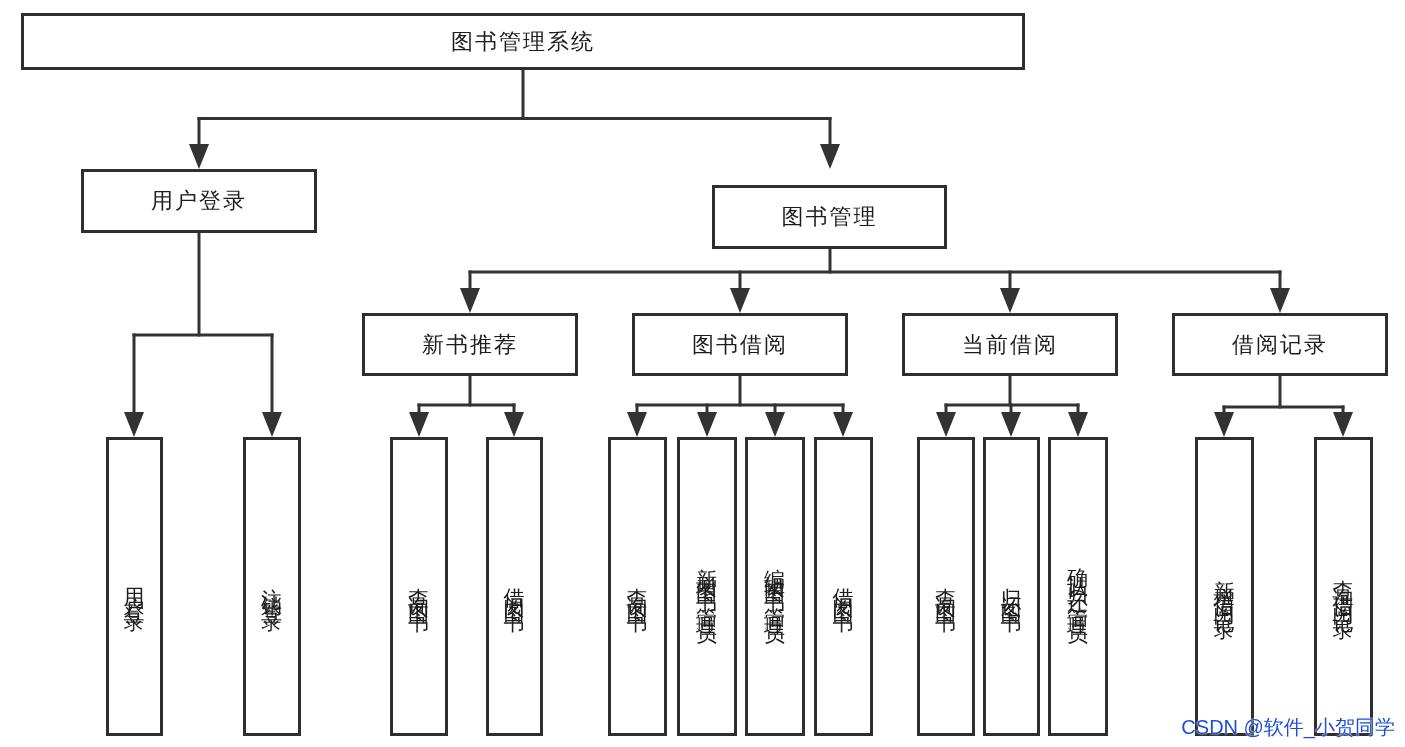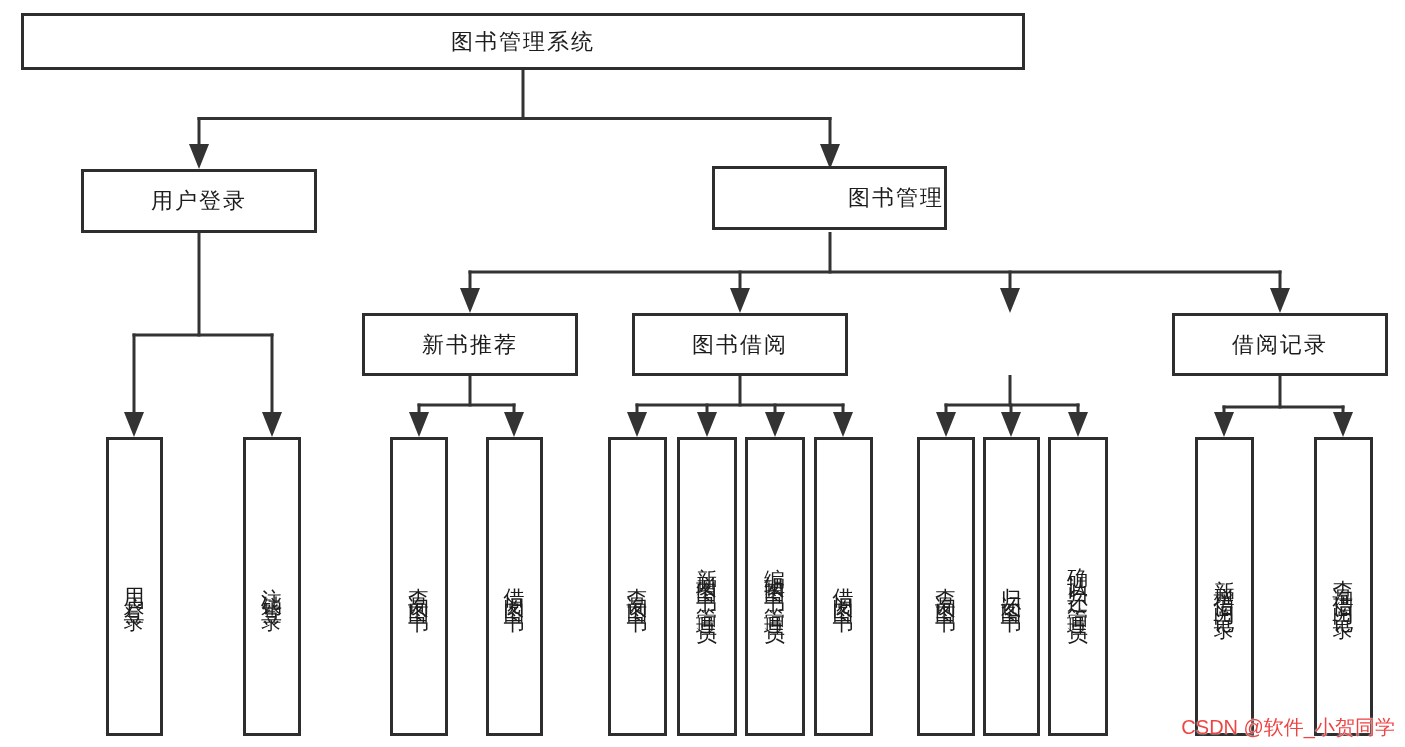--- a/index.html
+++ b/index.html
@@ -50,21 +50,21 @@
     color: #1c1c1c;
     letter-spacing: 8px;
     line-height: 1;
     white-space: nowrap;
   }
   #watermark {
     position: absolute;
     right: 10px;
     bottom: 6px;
     font-size: 20px;
-    color: #ef4444;
+    color: #1d4ed8;
     text-shadow: 0 0 2px #ffffff, 0 0 1px #ffffff;
     z-index: 3;
     white-space: nowrap;
   }
 </style>
 </head>
 <body>
 
 <div id="canvas">
 
@@ -134,30 +134,33 @@
     </g>
   </svg>
 
   <div class="hnode" style="left:21px; top:13px; width:1004px; height:57px;text-align:right;">
     <span class="label">图书管理系统</span>
   </div>
 
   <div class="hnode" style="left:81px; top:169px; width:236px; height:64px;">
     <span class="label">用户登录</span>
   </div>
-  <div class="hnode" style="left:712px; top:166px; width:235px; height:64px;justify-content:flex-end;">
+  <div class="hnode" style="left:712px; top:185px; width:235px; height:64px;">
     <span class="label">图书管理</span>
   </div>
 
   <div class="hnode" style="left:362px; top:313px; width:216px; height:63px;">
     <span class="label">新书推荐</span>
   </div>
   <div class="hnode" style="left:632px; top:313px; width:216px; height:63px;">
     <span class="label">图书借阅</span>
   </div>
+  <div class="hnode" style="left:902px; top:313px; width:216px; height:63px;">
+    <span class="label">当前借阅</span>
+  </div>
   <div class="hnode" style="left:1172px; top:313px; width:216px; height:63px;">
     <span class="label">借阅记录</span>
   </div>
 
   <div class="vnode" style="left:106px; top:437px; width:57px; height:299px;">
     <span class="vlabel">用户登录</span>
   </div>
   <div class="vnode" style="left:243px; top:437px; width:58px; height:299px;">
     <span class="vlabel">注销登录</span>
   </div>

